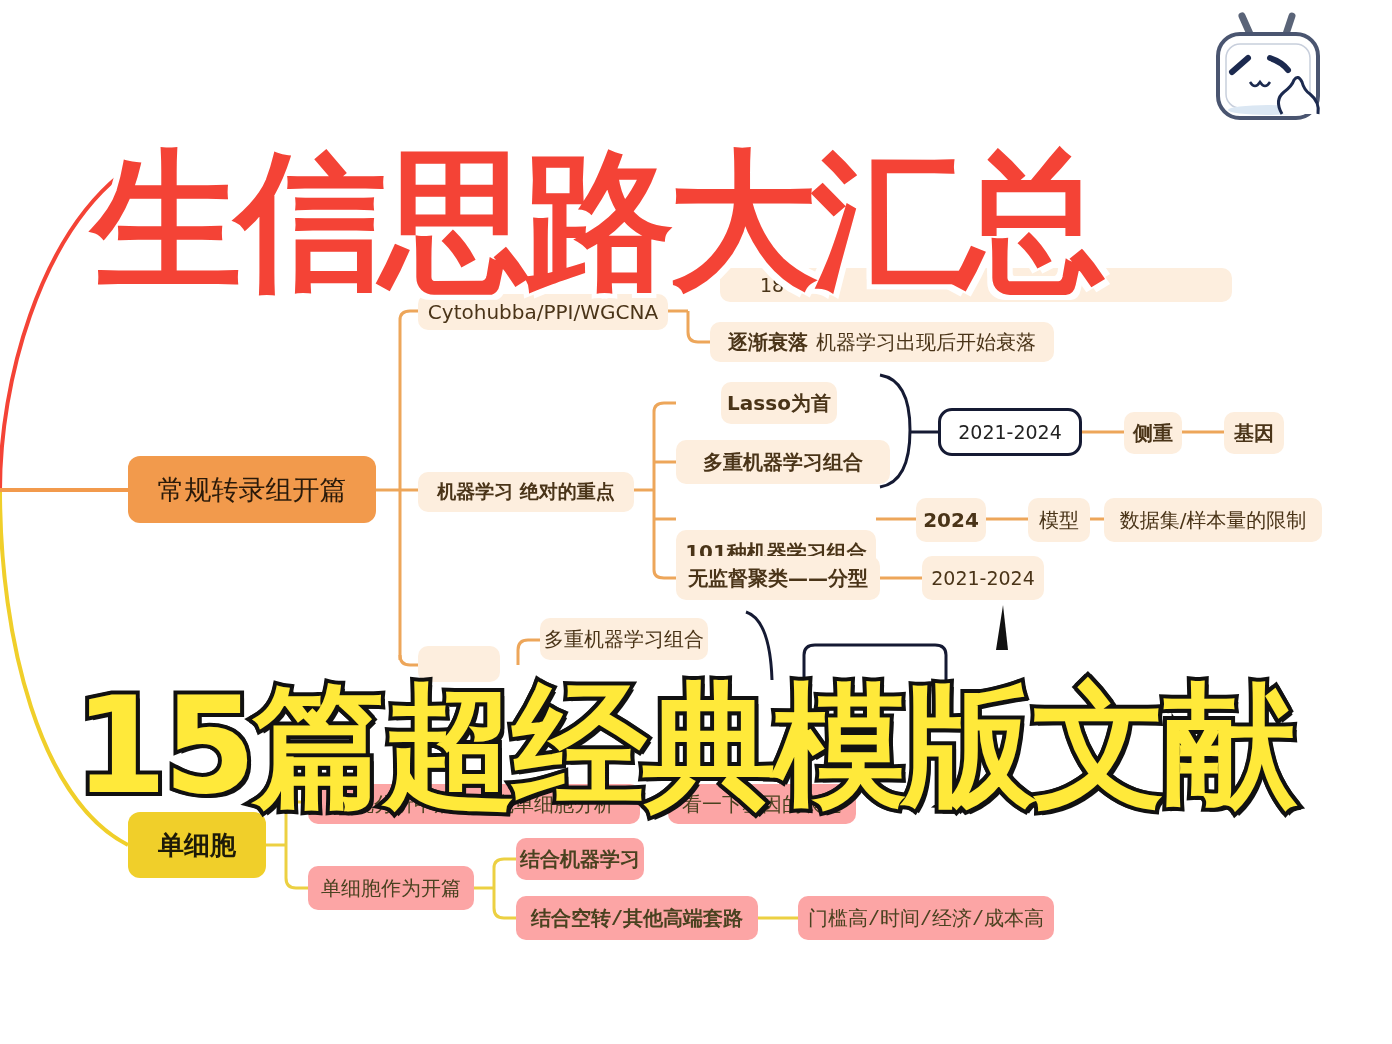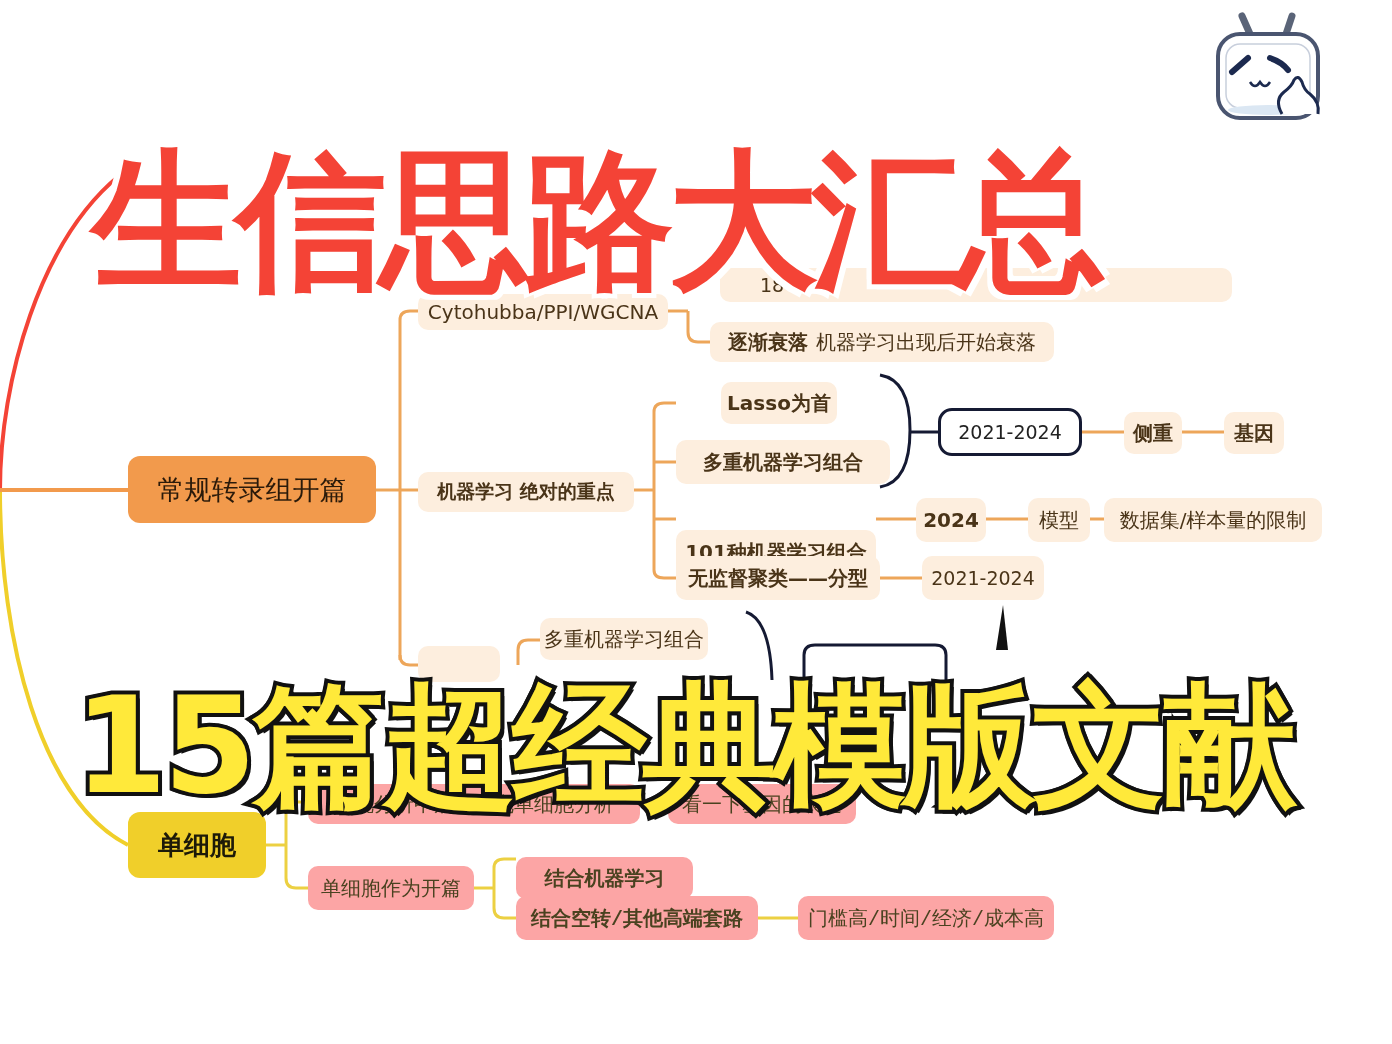--- a/index.html
+++ b/index.html
@@ -183,21 +183,21 @@
 </div>
 
 <div class="node n-ye" style="left:668px;top:784px;width:188px;height:40px;font-size:20px;">
   <span>看一下基因的表达</span>
 </div>
 
 <div class="node n-ye" style="left:308px;top:866px;width:166px;height:44px;font-size:20px;">
   <span>单细胞作为开篇</span>
 </div>
 
-<div class="node n-ye bold" style="left:516px;top:838px;width:177px;height:42px;font-size:20px;margin-top:19px;">
+<div class="node n-ye bold" style="left:516px;top:838px;width:128px;height:42px;font-size:20px;">
   <span>结合机器学习</span>
 </div>
 
 <div class="node n-ye bold" style="left:516px;top:896px;width:242px;height:44px;font-size:20px;">
   <span>结合空转/其他高端套路</span>
 </div>
 
 <div class="node n-ye" style="left:798px;top:896px;width:256px;height:44px;font-size:20px;">
   <span>门槛高/时间/经济/成本高</span>
 </div>

